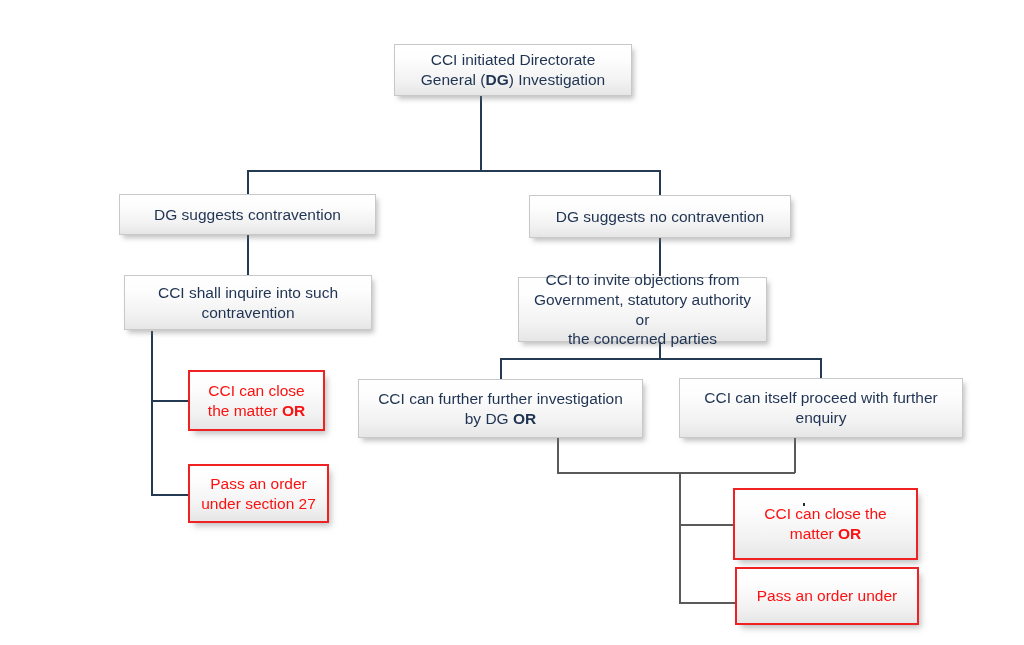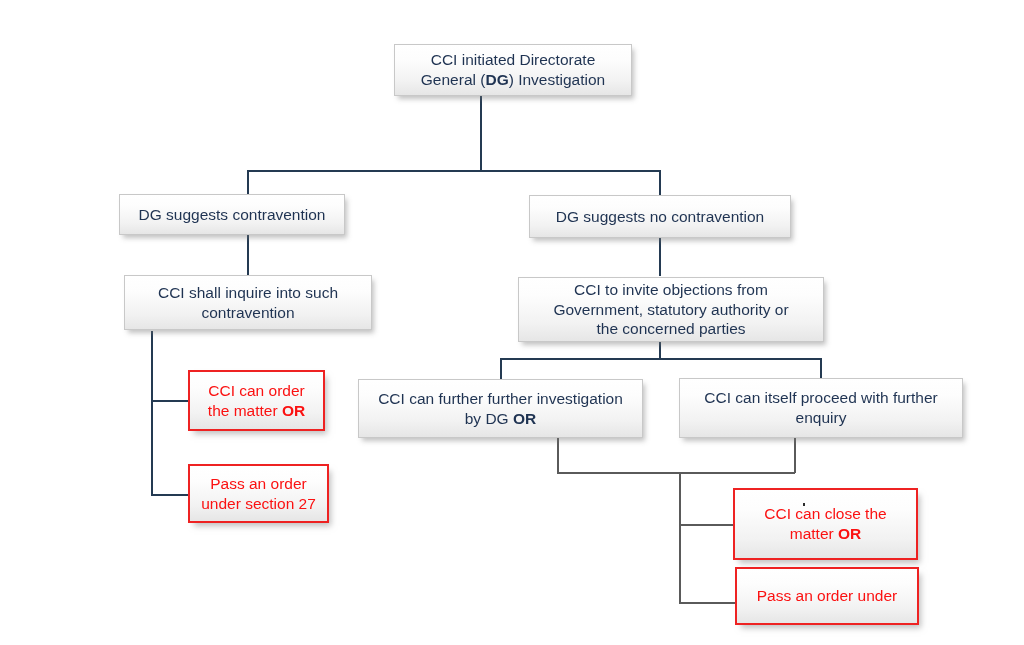--- a/index.html
+++ b/index.html
@@ -78,50 +78,50 @@
   <div class="ln gray h" style="left:679px; top:524px; width:56px;"></div>
   <div class="ln gray h" style="left:679px; top:602px; width:56px;"></div>
 
   <div class="node" style="left:362px; top:44px; width:238px; height:52px;margin-left:32px;">
       <div>
         <span class="txt">CCI initiated Directorate</span>
         <span class="txt">General (<b>DG</b>) Investigation</span>
       </div>
     </div>
 
-  <div class="node" style="left:119px; top:194px; width:226px; height:41px;">
+  <div class="node" style="left:119px; top:194px; width:257px; height:41px;">
       <div>
         <span class="txt">DG suggests contravention</span>
       </div>
     </div>
 
   <div class="node" style="left:529px; top:195px; width:262px; height:43px;">
       <div>
         <span class="txt">DG suggests no contravention</span>
       </div>
     </div>
 
   <div class="node" style="left:124px; top:275px; width:248px; height:55px;text-align:center;">
       <div>
         <span class="txt">CCI shall inquire into such</span>
         <span class="txt">contravention</span>
       </div>
     </div>
 
-  <div class="node" style="left:518px; top:277px; width:306px; height:65px;">
+  <div class="node" style="left:518px; top:277px; width:249px; height:65px;">
       <div>
         <span class="txt">CCI to invite objections from</span>
         <span class="txt">Government, statutory authority or</span>
         <span class="txt">the concerned parties</span>
       </div>
     </div>
 
   <div class="node red" style="left:188px; top:370px; width:137px; height:61px;">
       <div>
-        <span class="txt">CCI can order</span>
+        <span class="txt">CCI can close</span>
         <span class="txt">the matter <b>OR</b></span>
       </div>
     </div>
 
   <div class="node red" style="left:188px; top:464px; width:141px; height:59px;">
       <div>
         <span class="txt">Pass an order</span>
         <span class="txt">under section 27</span>
       </div>
     </div>

